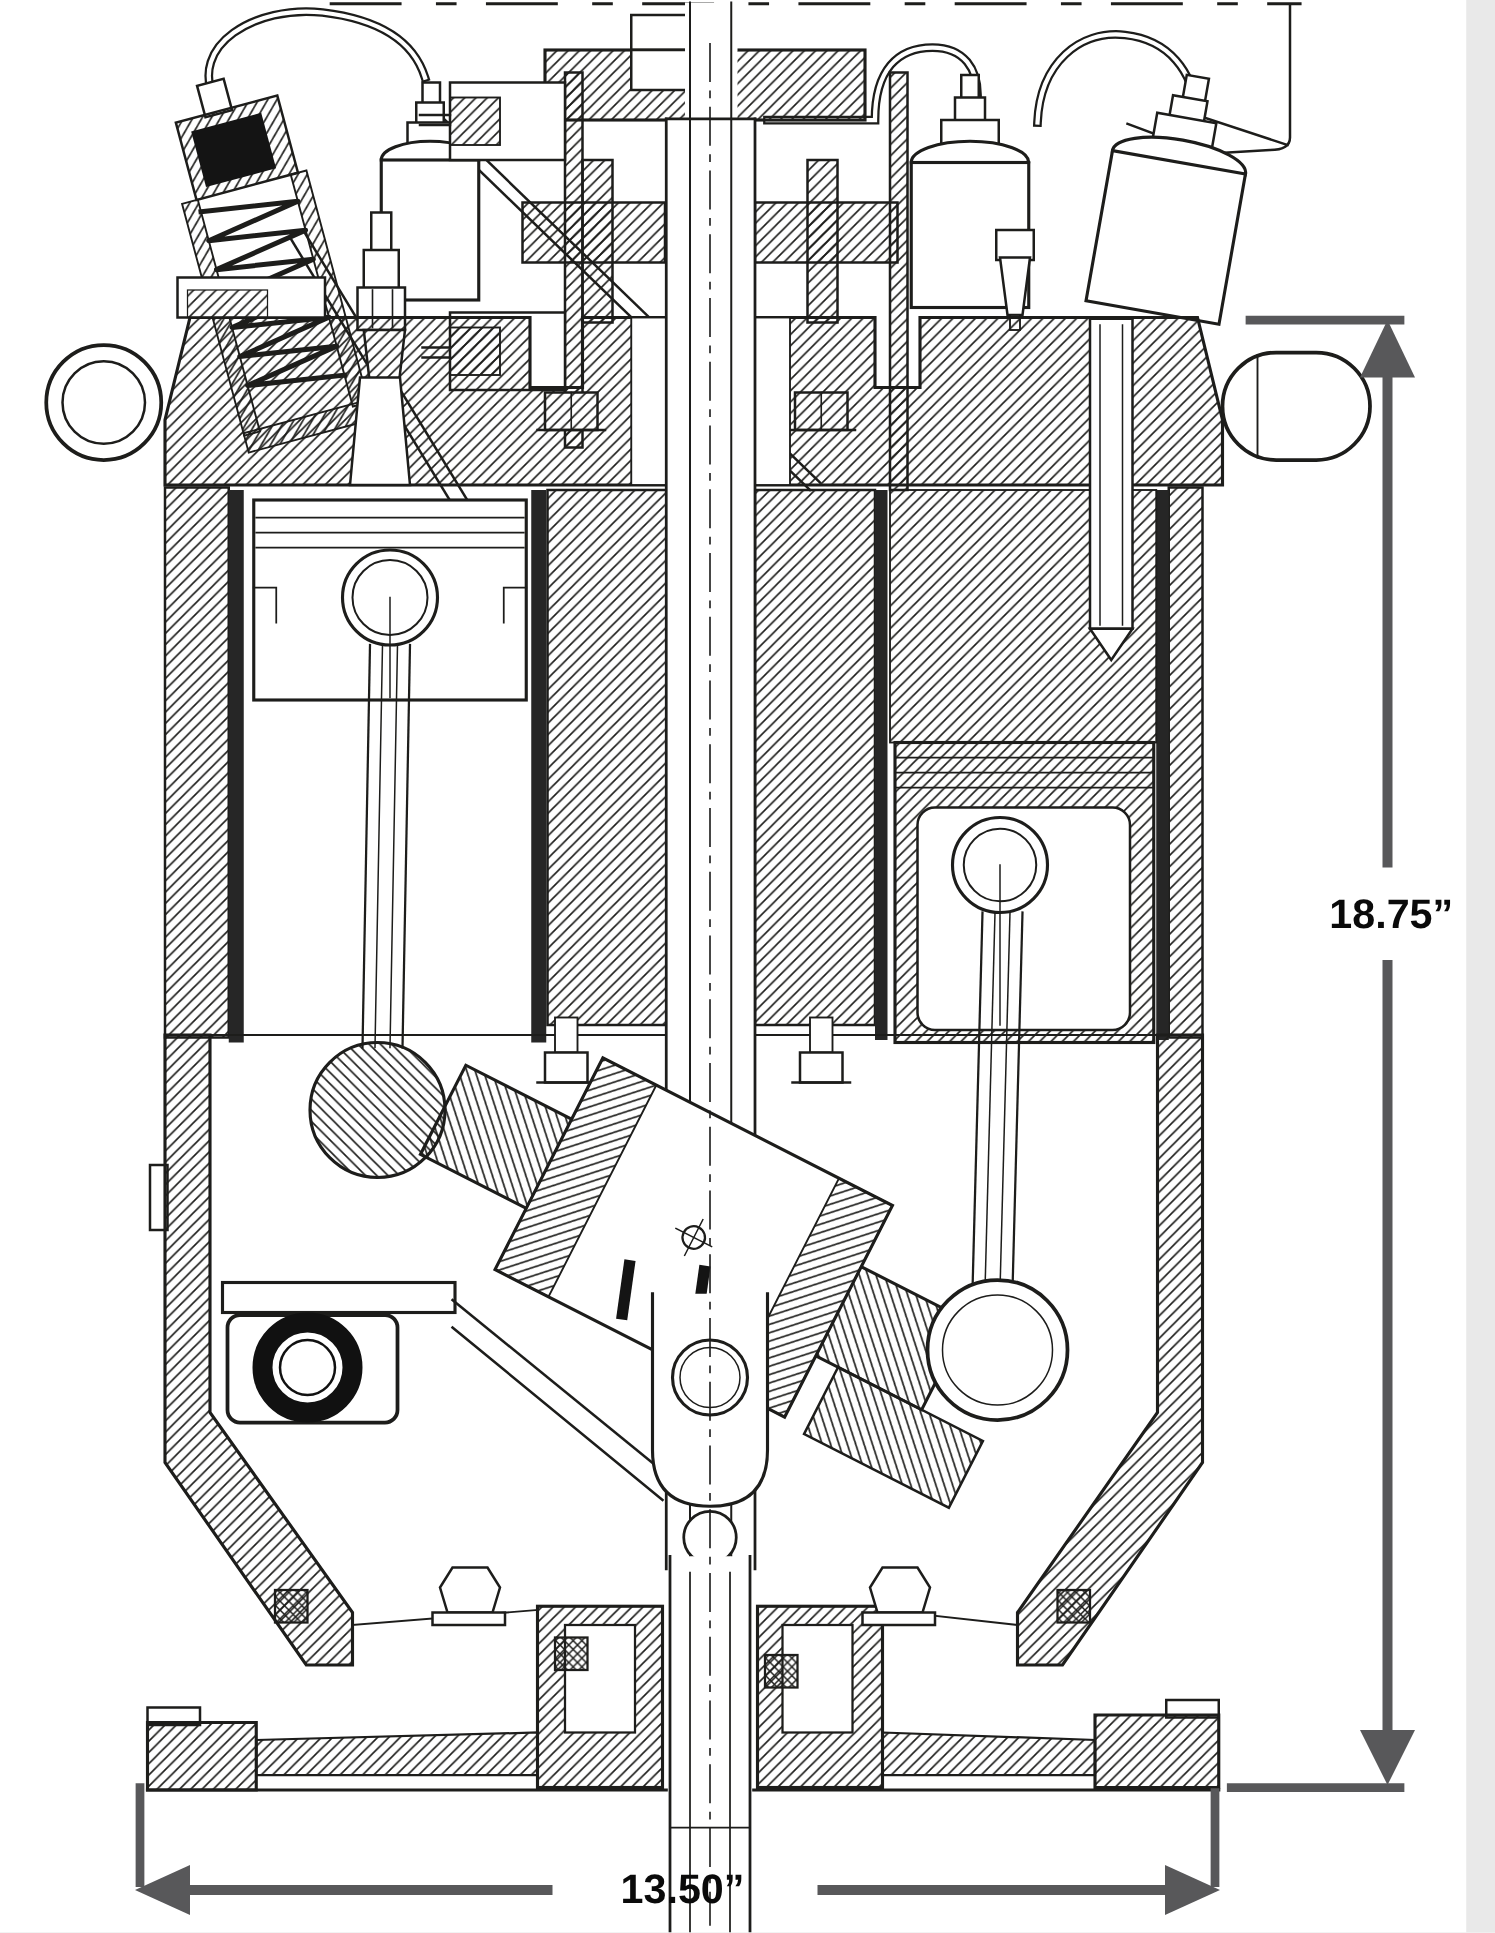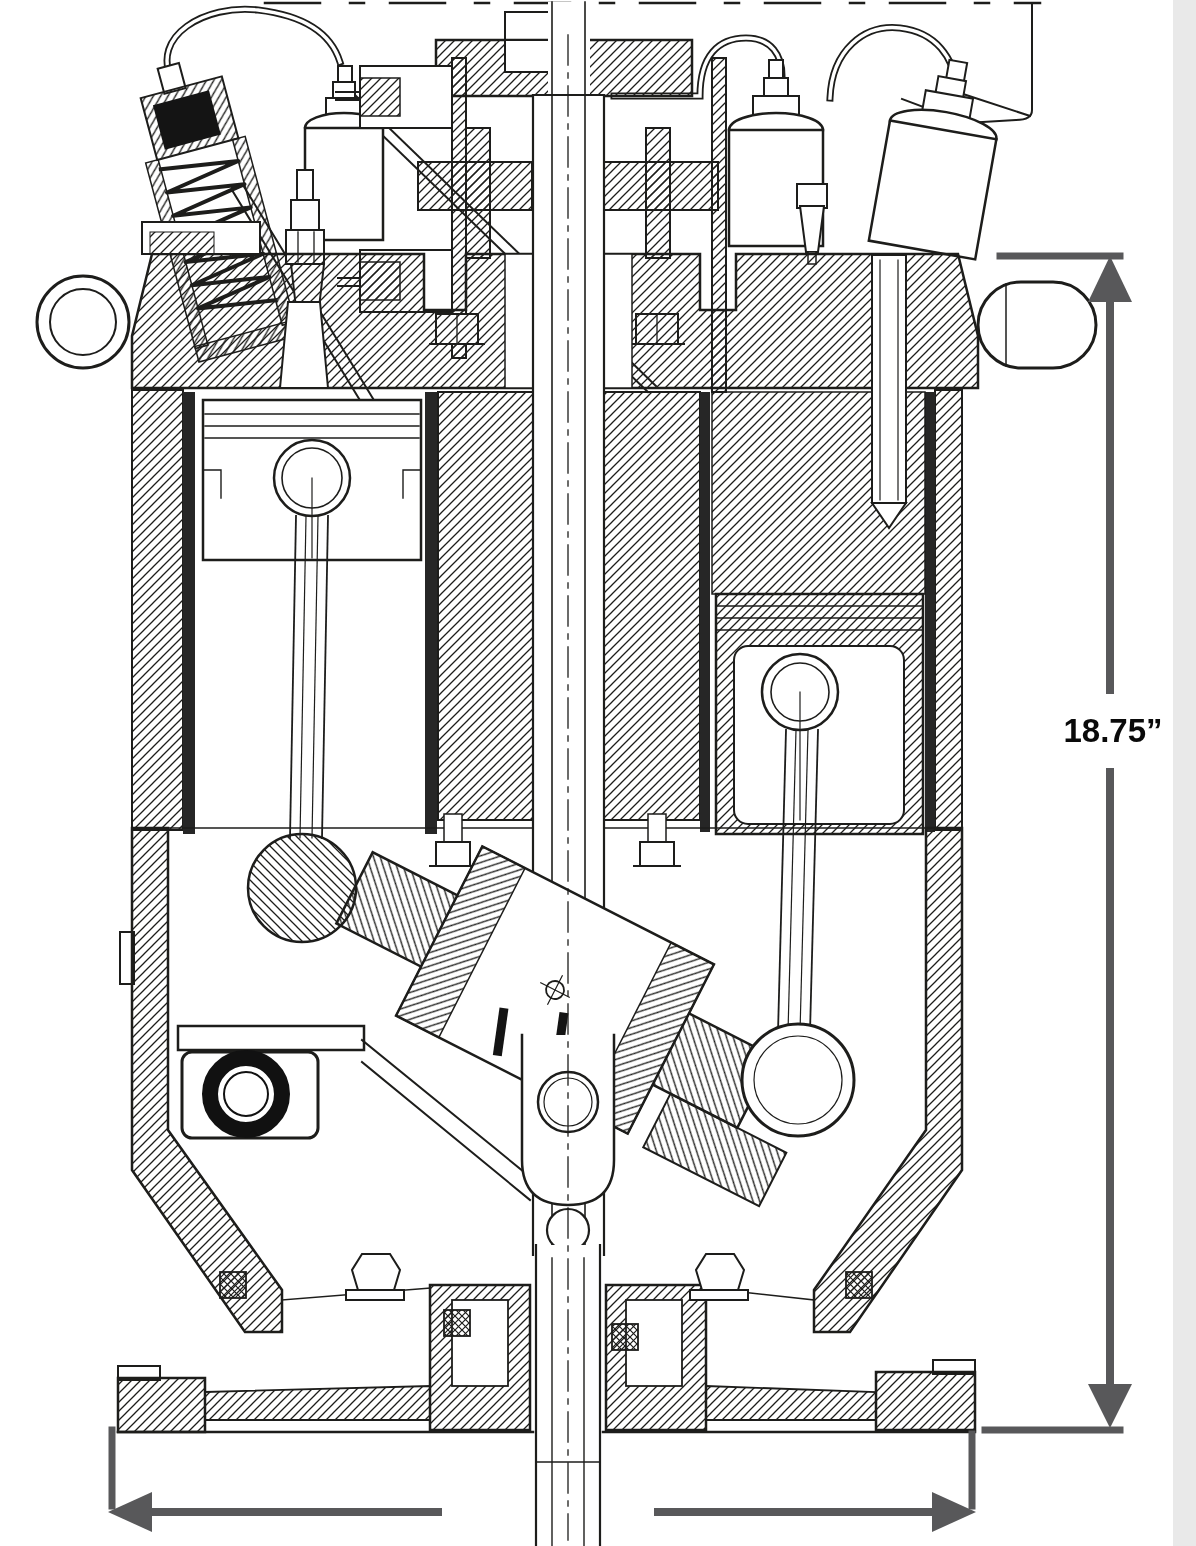--- a/index.html
+++ b/index.html
@@ -340,14 +340,15 @@
       <polygon points="108,1512 152,1492 152,1532" stroke="none"></polygon>
       <line x1="150" y1="1512" x2="438" y2="1512" stroke-width="8"></line>
       <line x1="658" y1="1512" x2="934" y2="1512" stroke-width="8"></line>
       <polygon points="976,1512 932,1492 932,1532" stroke="none"></polygon>
     </g>
   </g>
 </svg>
 
 <div class="dim-label lbl-height">18.75”</div>
 
+<div class="dim-label lbl-width">13.50”</div>
 
 </div>
 
 </body></html>

